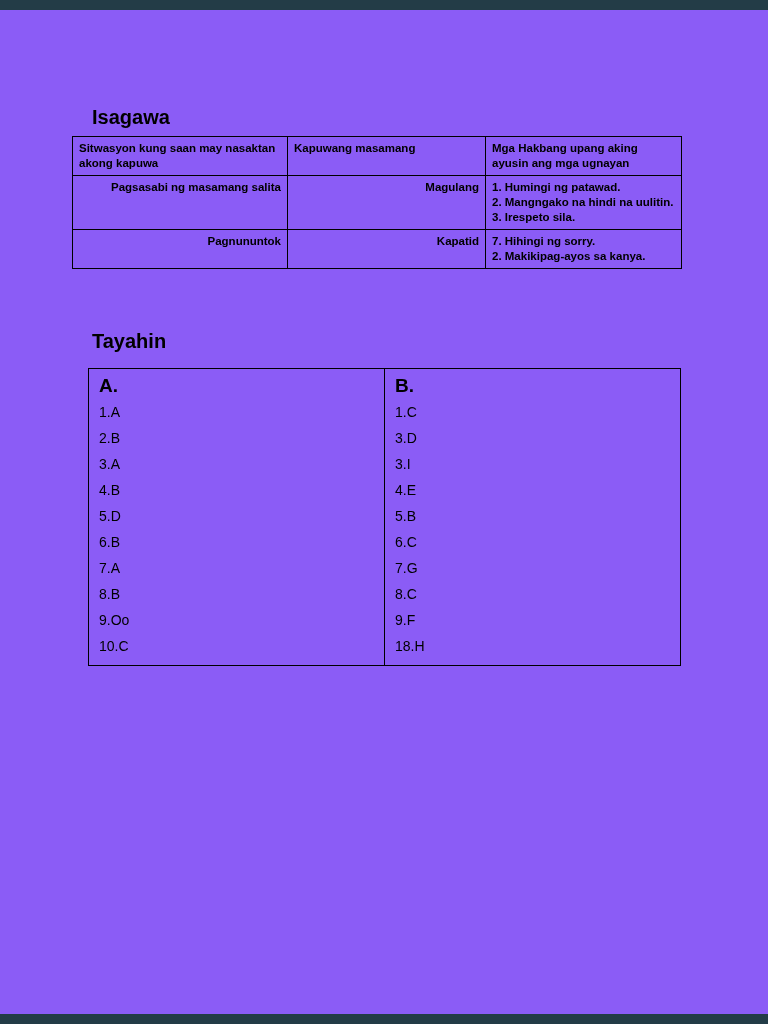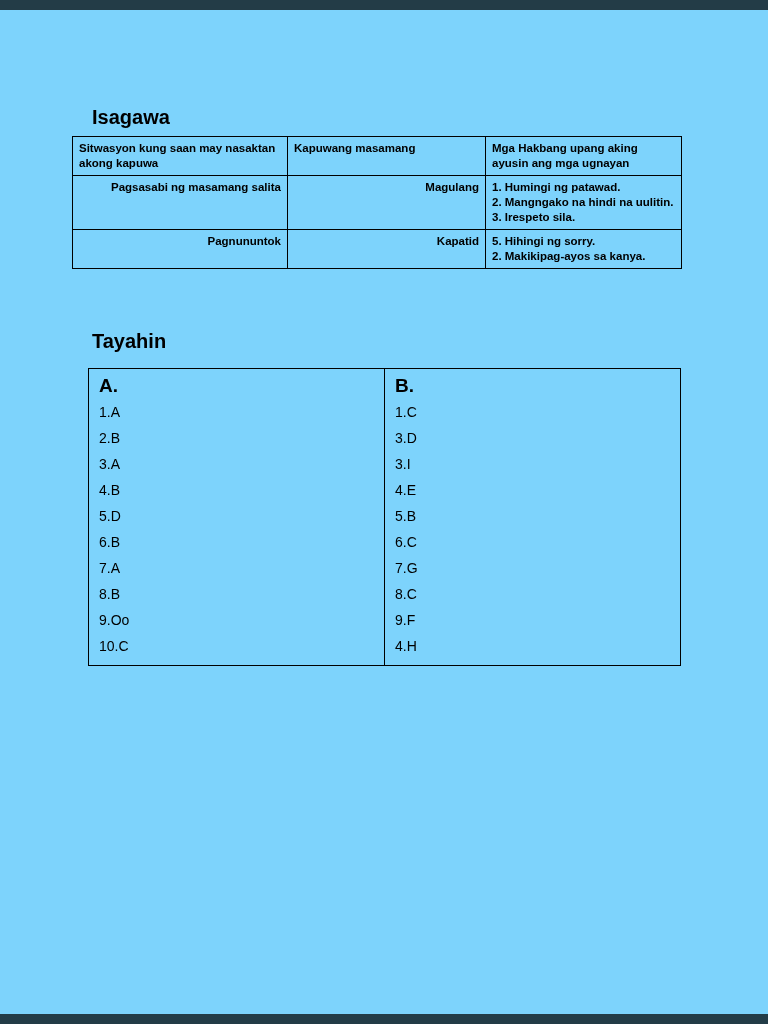--- a/index.html
+++ b/index.html
@@ -21,21 +21,21 @@
     width: 768px;
     height: 10px;
     background: #233c47;
   }
   .chrome-top { top: 0; }
   .chrome-bottom { bottom: 0; }
 
   .page {
     position: absolute;
     inset: 10px 0 10px 0;
-    background: #7dd3fc;
+    background: #8b5cf6;
   }
 
   .section-title {
     position: absolute;
     left: 92px;
     margin: 0;
     font-size: 20px;
     font-weight: bold;
     color: #000000;
   }
@@ -126,21 +126,21 @@
         <td class="steps">
           <div class="step-line">1. Humingi ng patawad.</div>
           <div class="step-line">2. Mangngako na hindi na uulitin.</div>
           <div class="step-line">3. Irespeto sila.</div>
         </td>
       </tr>
       <tr>
         <td class="center">Pagnununtok</td>
         <td class="center">Kapatid</td>
         <td class="steps">
-          <div class="step-line">5. Hihingi ng sorry.</div>
+          <div class="step-line">7. Hihingi ng sorry.</div>
           <div class="step-line">2. Makikipag-ayos sa kanya.</div>
         </td>
       </tr>
     </tbody>
   </table>
 
   <h2 class="section-title" id="tayahin-title">Tayahin</h2>
 
   <table class="t2">
     <tbody>
@@ -162,21 +162,21 @@
           <div class="col-label">B.</div>
           <div class="ans">1.C</div>
           <div class="ans">3.D</div>
           <div class="ans">3.I</div>
           <div class="ans">4.E</div>
           <div class="ans">5.B</div>
           <div class="ans">6.C</div>
           <div class="ans">7.G</div>
           <div class="ans">8.C</div>
           <div class="ans">9.F</div>
-          <div class="ans">4.H</div>
+          <div class="ans">18.H</div>
         </td>
       </tr>
     </tbody>
   </table>
 
 </div>
 
 <div class="chrome-bar chrome-bottom"></div>
 
 </body></html>

